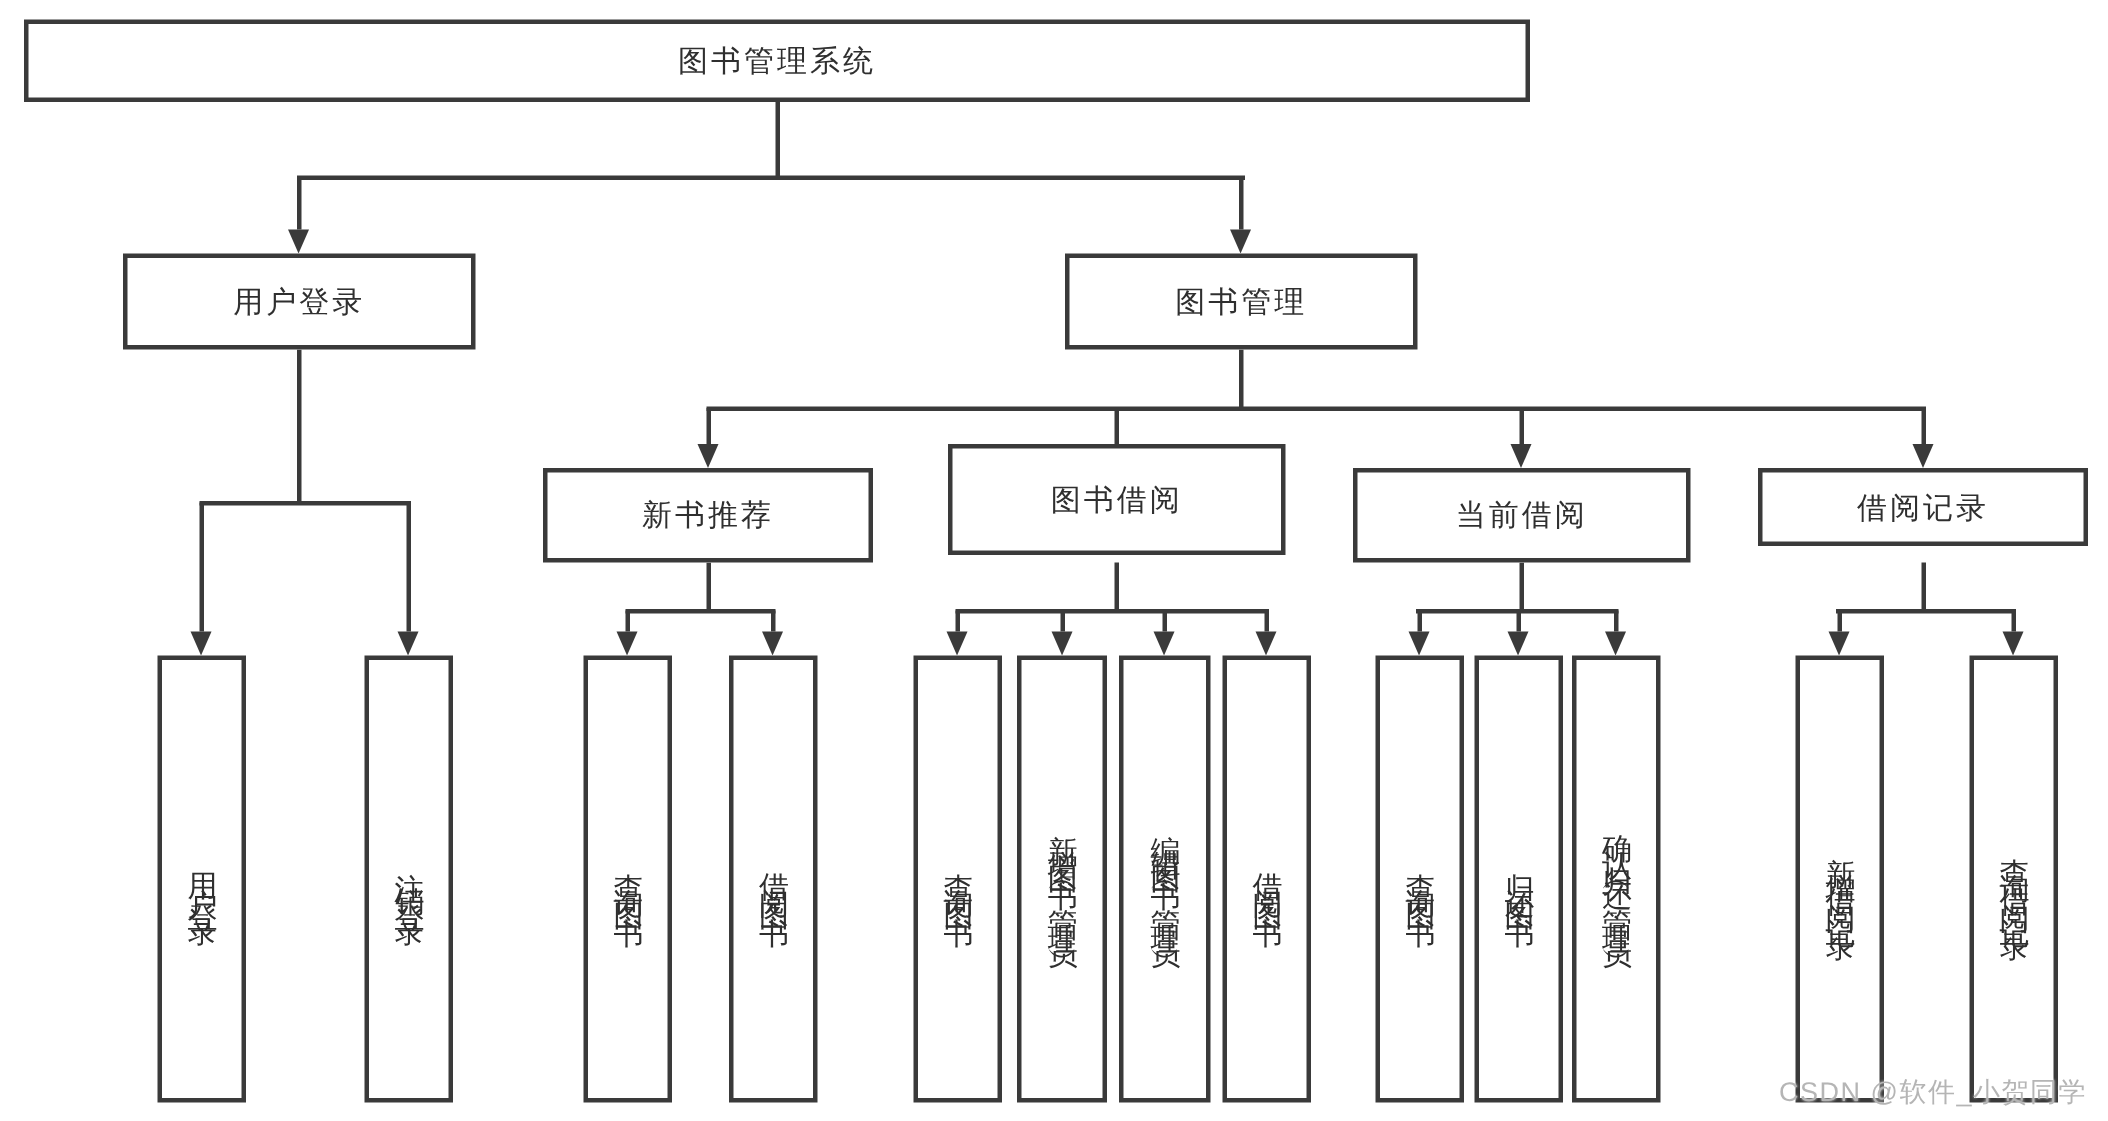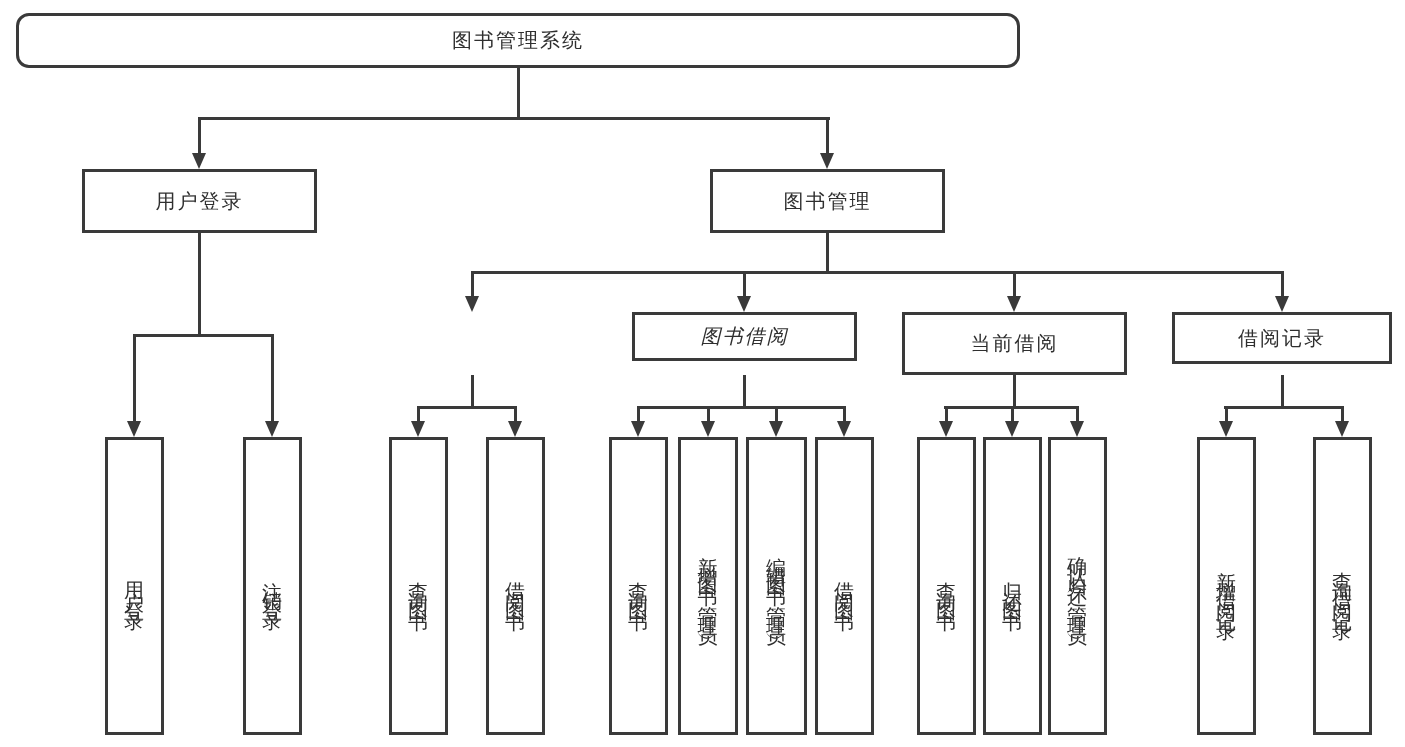--- a/index.html
+++ b/index.html
@@ -47,26 +47,27 @@
     letter-spacing:1px;
     text-shadow:0 0 2px #ffffff;
     z-index:5;
   }
 </style>
 </head>
 <body>
 
 <div id="stage">
 
-  <div class="box" style="left:16px;top:13px;width:1004px;height:55px;border-radius:13px;">图书管理系统</div>
+  <div class="box" style="left:16px;top:13px;width:1004px;height:55px;">图书管理系统</div>
 
   <div class="box" style="left:82px;top:169px;width:235px;height:64px;">用户登录</div>
   <div class="box" style="left:710px;top:169px;width:235px;height:64px;font-family:Liberation Serif, serif;">图书管理</div>
 
-  <div class="box" style="left:632px;top:312px;width:225px;height:49px;font-style:italic;">图书借阅</div>
+  <div class="box" style="left:362px;top:312px;width:220px;height:63px;">新书推荐</div>
+  <div class="box" style="left:632px;top:296px;width:225px;height:74px;">图书借阅</div>
   <div class="box" style="left:902px;top:312px;width:225px;height:63px;text-align:right;">当前借阅</div>
   <div class="box" style="left:1172px;top:312px;width:220px;height:52px;">借阅记录</div>
 
   <div class="box vbox" style="left:105px;top:437px;width:59px;height:298px;">用户登录</div>
   <div class="box vbox" style="left:243px;top:437px;width:59px;height:298px;">注销登录</div>
 
   <div class="box vbox" style="left:389px;top:437px;width:59px;height:298px;">查询图书</div>
   <div class="box vbox" style="left:486px;top:437px;width:59px;height:298px;">借阅图书</div>
 
   <div class="box vbox" style="left:609px;top:437px;width:59px;height:298px;">查询图书</div>
@@ -135,13 +136,14 @@
   <div class="line" style="left:1011px;top:407px;width:3px;height:14px;"></div>
   <div class="arrow" style="left:1005px;top:421px;"></div>
   <div class="line" style="left:1076px;top:407px;width:3px;height:14px;"></div>
   <div class="arrow" style="left:1070px;top:421px;"></div>
 
   <div class="line" style="left:1225px;top:407px;width:3px;height:14px;"></div>
   <div class="arrow" style="left:1219px;top:421px;"></div>
   <div class="line" style="left:1341px;top:407px;width:3px;height:14px;"></div>
   <div class="arrow" style="left:1335px;top:421px;"></div>
 
+  <div class="watermark" style="left:1186px;top:716px;">CSDN @软件_小贺同学</div>
 </div>
 
 </body></html>

